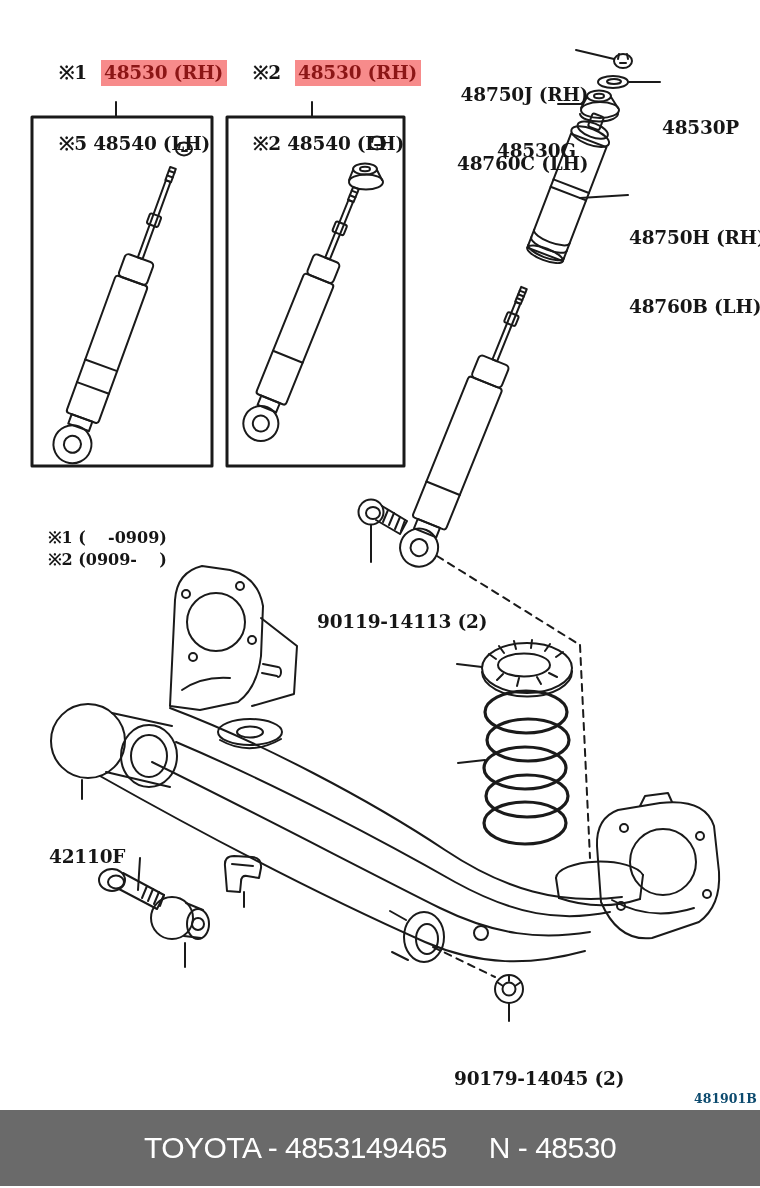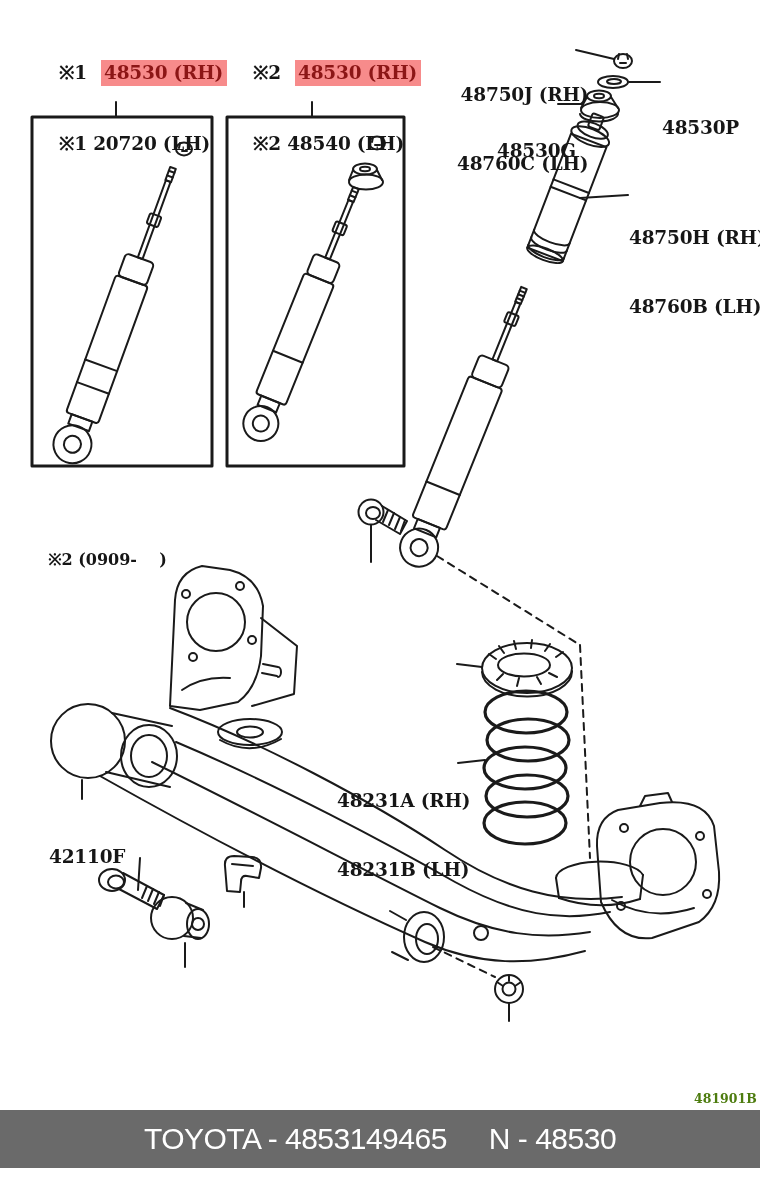--- a/index.html
+++ b/index.html
@@ -9,22 +9,22 @@
   svg.art{position:absolute;left:0;top:0;}
   .pl{position:absolute;font-family:"DejaVu Serif",serif;font-weight:700;font-size:18.5px;
       letter-spacing:-0.2px;color:#161616;white-space:pre;line-height:23px;}
   .pl span{display:block;}
   .inline-line{display:flex;align-items:baseline;}
   .inline-line span{display:inline-block;}
   .hl{background:#f78b8b;color:#8c1616;padding:1px 4px 2px 3px;margin-left:14px;}
   .note{position:absolute;font-family:"DejaVu Serif",serif;font-weight:700;font-size:16px;
         color:#161616;white-space:pre;line-height:22px;}
   .corner{position:absolute;left:694px;top:1091px;font-size:12.5px;font-weight:700;
-          color:#4d7c0f;letter-spacing:0px;}
-  .footer{position:absolute;left:0;top:1110px;width:760px;height:58px;background:#6a6a6a;
+          color:#0c4a6e;letter-spacing:0px;}
+  .footer{position:absolute;left:0;top:1110px;width:760px;height:76px;background:#6a6a6a;
           display:flex;align-items:center;justify-content:center;gap:42px;
           font-family:"Liberation Sans",sans-serif;font-size:30px;letter-spacing:-0.5px;
           color:#ffffff;}
   .footer span{display:inline-block;}
 </style>
 </head>
 <body>
 
 <div id="stage">
 
@@ -230,21 +230,21 @@
       <path d="M497,982 l6,4 M521,982 l-6,4 M509,976 v5"></path>
       <path d="M509,1004 V1021"></path>
     </g>
   </g>
 </svg>
 
 <div class="pl inline-line" style="left:59px;top:60px;">
   <span>※1</span><span class="hl">48530 (RH)</span>
 </div>
 <div class="pl" style="left:59px;top:86px;">
-  <span>※1 20720 (LH)</span>
+  <span>※5 48540 (LH)</span>
 </div>
 
 <div class="pl inline-line" style="left:253px;top:60px;">
   <span>※2</span><span class="hl">48530 (RH)</span>
 </div>
 <div class="pl" style="left:253px;top:86px;">
   <span>※2 48540 (LH)</span>
 </div>
 
 <div class="pl" style="left:457px;top:37px;text-align:right;">
@@ -258,38 +258,43 @@
 
 <div class="pl" style="left:497px;top:93px;">
   <span>48530G</span>
 </div>
 
 <div class="pl" style="left:629px;top:180px;">
   <span>48750H (RH)</span>
   <span>48760B (LH)</span>
 </div>
 
+<div class="note" style="left:37px;top:505px;">
+  <span>※1 (    -0909)</span>
+</div>
 <div class="note" style="left:37px;top:527px;">
   <span>※2 (0909-    )</span>
 </div>
 
-
-
-<div class="pl" style="left:337px;top:743px;">
-  <span>48231A (RH)</span>
-  <span>48231B (LH)</span>
-</div>
+<div class="pl" style="left:317px;top:564px;">
+  <span>90119-14113 (2)</span>
+</div>
+
+
 
 <div class="pl" style="left:49px;top:799px;text-align:center;">
   <span>42110F</span>
 </div>
 
 
 
 
+<div class="pl" style="left:454px;top:1021px;">
+  <span>90179-14045 (2)</span>
+</div>
 
 <div class="corner">
   <span>481901B</span>
 </div>
 
 <div class="footer">
   <span>TOYOTA - 4853149465</span>
   <span>N - 48530</span>
 </div>
 

